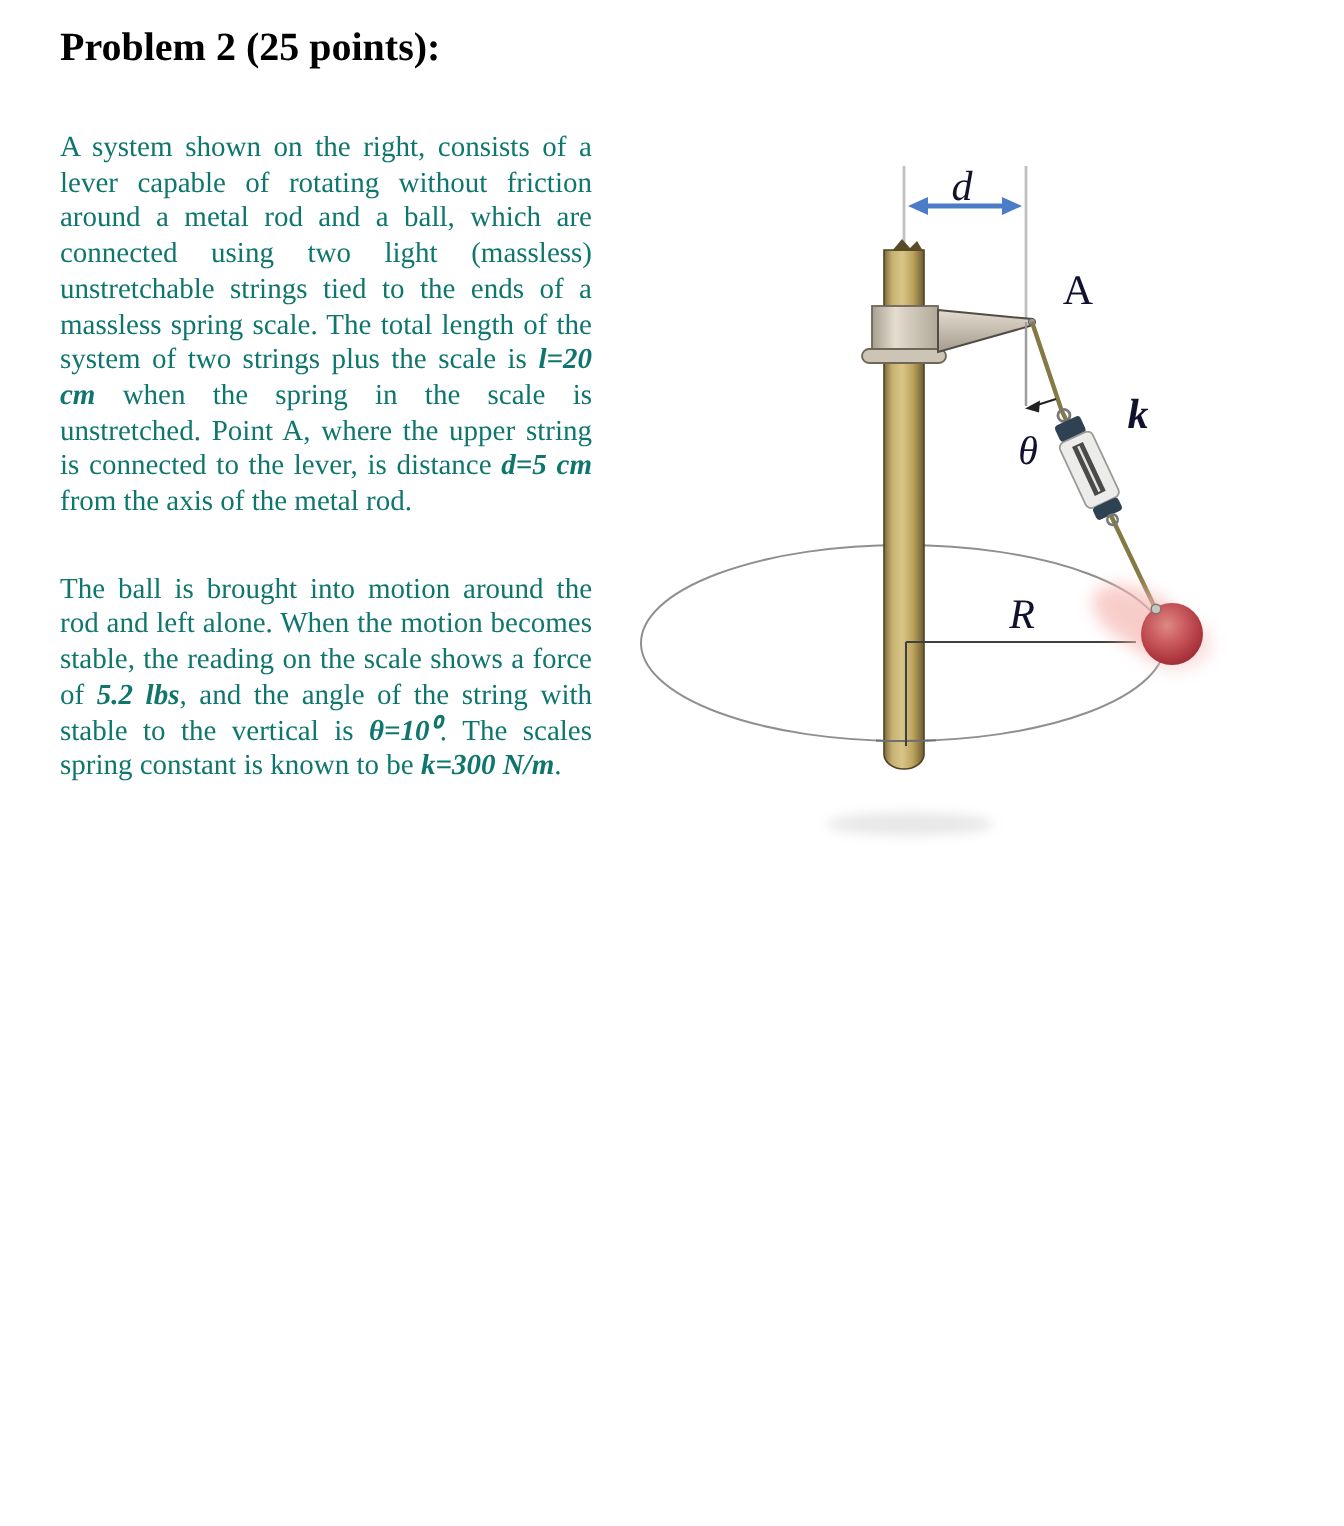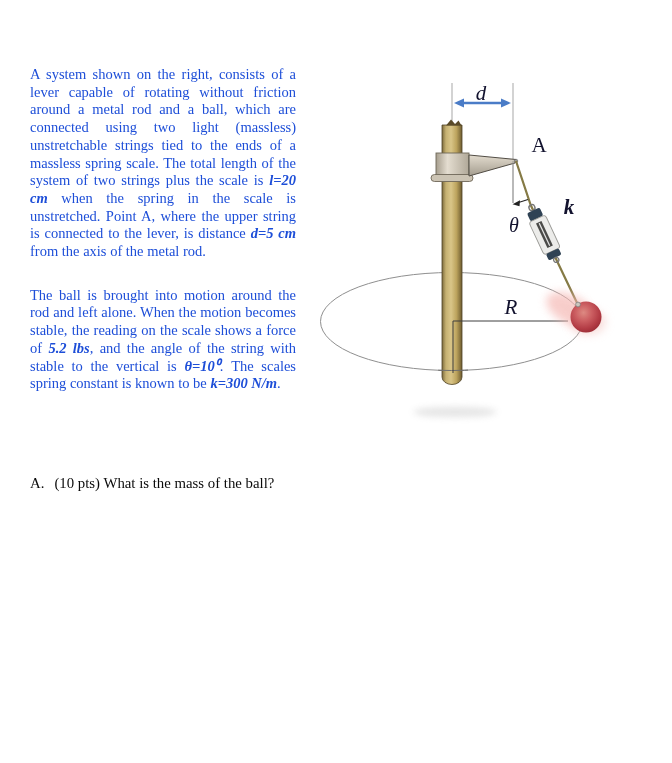--- a/index.html
+++ b/index.html
@@ -1,40 +1,40 @@
 <!DOCTYPE html>
 <html><head>
 <meta charset="utf-8">
 <style>
   html,body{margin:0;padding:0;background:#fff;}
   #page{position:relative;width:672px;height:763px;background:#ffffff;overflow:hidden;
         font-family:"Liberation Serif", serif;color:#111;}
   #title{position:absolute;left:30px;top:13px;font-size:20px;font-weight:bold;color:#000;}
   #text-col{position:absolute;left:30px;top:66px;width:270px;}
-  #text-col p{margin:0 4px 26px 0;text-align:justify;font-size:14.5px;line-height:17.7px;color:#1d4ed8;}
+  #text-col p{margin:0 4px 26px 0;text-align:justify;font-size:14.5px;line-height:17.7px;color:#0f766e;}
   .bi{font-weight:bold;font-style:italic;}
   .question{position:absolute;left:30px;font-size:14.8px;color:#0a0a0a;white-space:nowrap;}
   #question-a{top:475px;}
   #question-b{top:652px;}
   .q-label{display:inline-block;margin-right:10px;}
   #figure-wrap{position:absolute;left:315px;top:60px;width:360px;height:370px;}
   svg text{font-family:"Liberation Serif", serif;}
 </style>
 </head>
 <body>
 
 <div id="page">
 
+  <div id="title">Problem 2 (25 points):</div>
 
   <div id="text-col">
     <p><span>A system shown on the right, consists of a lever capable of rotating without friction around a metal rod and a ball, which are connected using two light (massless) unstretchable strings tied to the ends of a massless spring scale. The total length of the system of two strings plus the scale is </span><span class="bi">l=20 cm</span><span> when the spring in the scale is unstretched. Point A, where the upper string is connected to the lever, is distance </span><span class="bi">d=5 cm</span><span> from the axis of the metal rod.</span></p>
     <p><span>The ball is brought into motion around the rod and left alone. When the motion becomes stable, the reading on the scale shows a force of </span><span class="bi">5.2 lbs</span><span>, and the angle of the string with stable to the vertical is </span><span class="bi">θ=10⁰</span><span>. The scales spring constant is known to be </span><span class="bi">k=300 N/m</span><span>.</span></p>
   </div>
 
-  <div id="question-a" class="question"><span class="q-label">A.</span><span>(10 pts) What is the mass of the ball?</span></div>
 
 
   <div id="figure-wrap">
     <svg width="360" height="370" viewBox="0 0 360 370">
       <defs>
         <linearGradient id="rodGrad" x1="0" y1="0" x2="1" y2="0">
           <stop offset="0" stop-color="#7c6a3c"></stop>
           <stop offset="0.2" stop-color="#c6b172"></stop>
           <stop offset="0.45" stop-color="#d9c588"></stop>
           <stop offset="0.72" stop-color="#bda45e"></stop>

